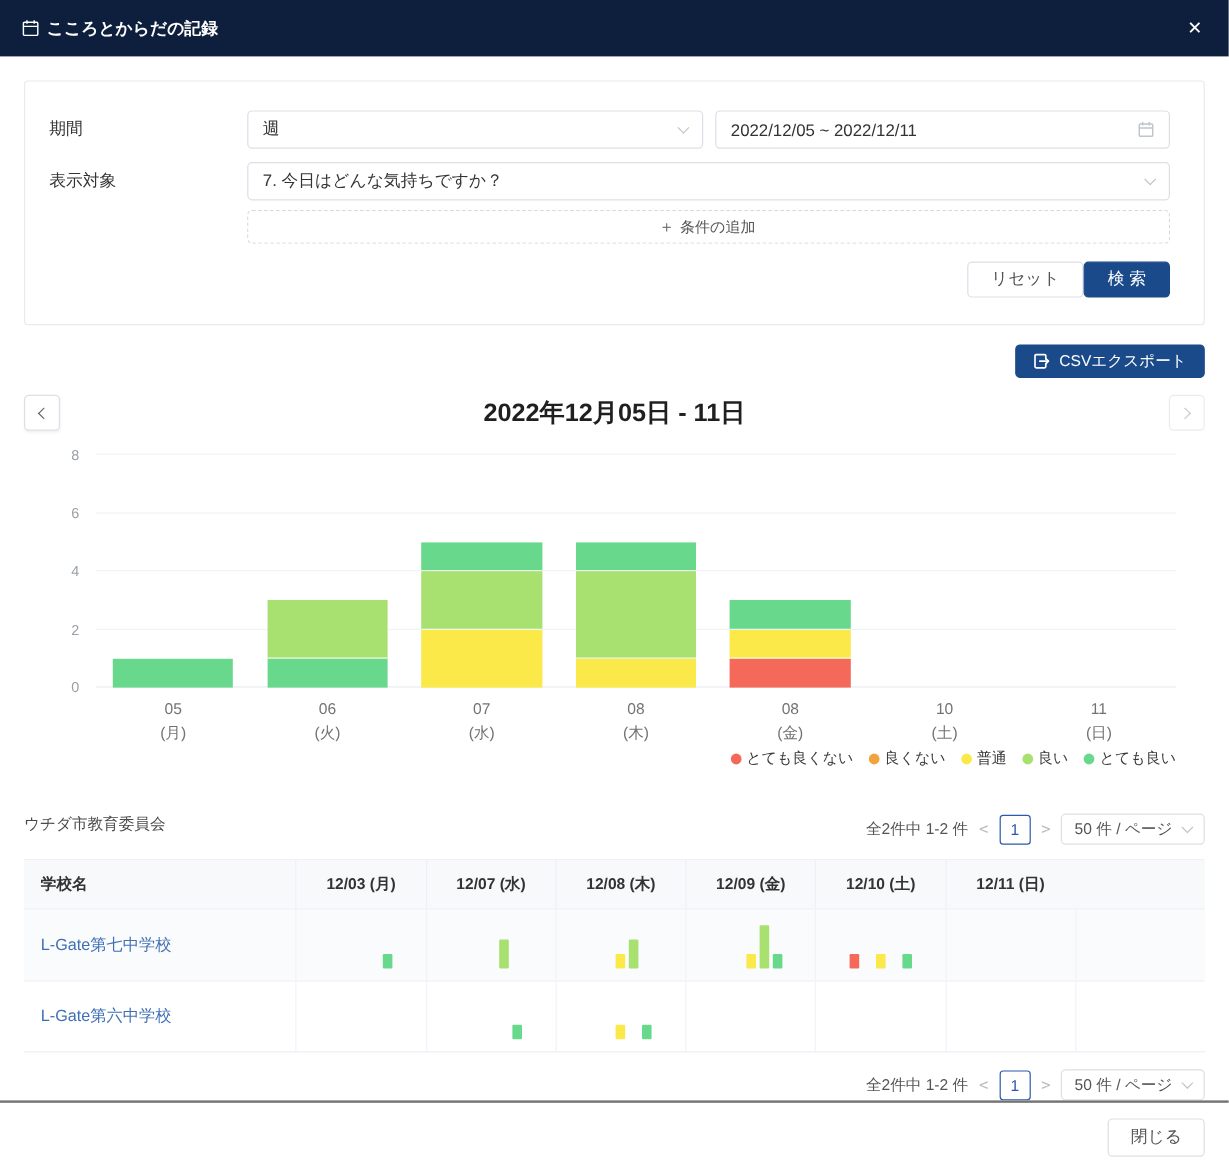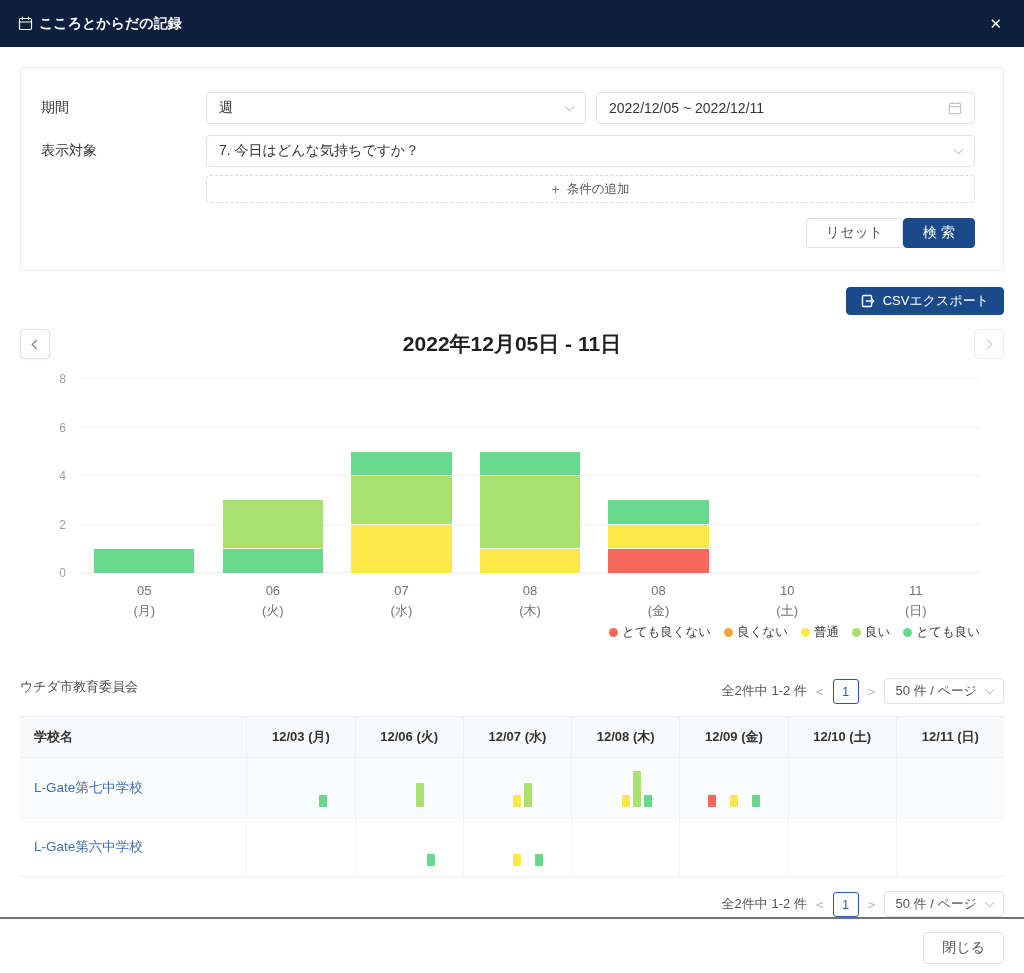--- a/index.html
+++ b/index.html
@@ -253,21 +253,20 @@
           <div style="display: inline;">50 件 / ページ</div>
           <div class="chev"></div>
         </div>
       </div>
   </div>
 
   <div class="data-table">
     <div class="t-row t-head">
         <div class="th">学校名</div>
         <div class="th date">12/03 (月)</div>
-        <div class="th date">12/06 (火)</div>
         <div class="th date">12/07 (水)</div>
         <div class="th date">12/08 (木)</div>
         <div class="th date">12/09 (金)</div>
         <div class="th date">12/10 (土)</div>
         <div class="th date">12/11 (日)</div>
       </div>
     <div>
         <div class="t-row t-body-row alt">
           <div class="school-cell">
             <div class="school-link" style="color: rgb(63, 111, 181);">L-Gate第七中学校</div>

